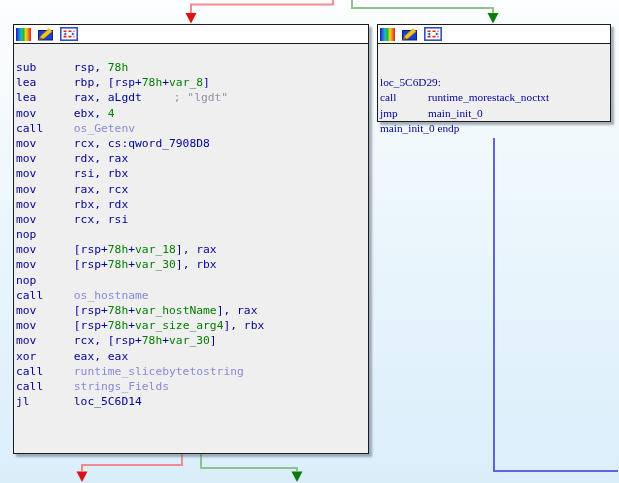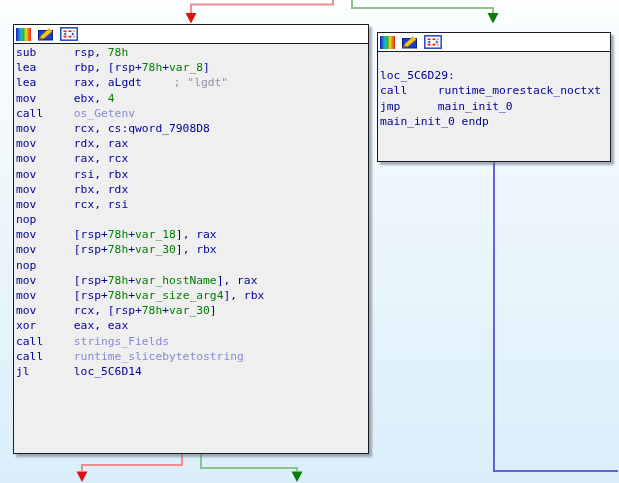--- a/index.html
+++ b/index.html
@@ -18,21 +18,21 @@
   .titlebar{
     height:19px;background:#ffffff;border-bottom:1px solid #1b1b1b;
     display:flex;align-items:center;gap:6px;padding:0 2px;box-sizing:border-box;
   }
   .tbicon{display:inline-flex;align-items:center;justify-content:center;height:14px;cursor:pointer;}
   .icon-rainbow{
     width:15px;height:13px;
     background:linear-gradient(90deg,#1a1ab0 0%,#2070e0 18%,#20b8c8 34%,#28b828 50%,#e8e020 66%,#f08020 82%,#e02020 100%);
   }
   .body{
-    padding:1px 0 0 2px;
+    padding:16px 0 0 2px;
     font-size:11.3px;color:#000099;
   }
   .asm-line{height:15.2px;line-height:15.2px;white-space:pre;cursor:default;}
   .mn{display:inline-block;width:8.5ch;color:#000099;}
   .sn{color:#000099;}
   .sg{color:#007d00;}
   .sp{color:#8888d8;}
   .cmt{color:#8c93a3;margin-left:4.7ch;}
   .lbl{color:#000099;}
 </style>
@@ -76,39 +76,40 @@
       </span>
     </div>
     <div class="body">
         <div class="asm-line"><span class="mn">sub</span><span class="sn">rsp, </span><span class="sg">78h</span></div>
         <div class="asm-line"><span class="mn">lea</span><span class="sn">rbp, [rsp+</span><span class="sg">78h</span><span class="sn">+</span><span class="sg">var_8</span><span class="sn">]</span></div>
         <div class="asm-line"><span class="mn">lea</span><span class="sn">rax, aLgdt</span><span class="cmt">; "lgdt"</span></div>
         <div class="asm-line"><span class="mn">mov</span><span class="sn">ebx, </span><span class="sg">4</span></div>
         <div class="asm-line"><span class="mn">call</span><span class="sp">os_Getenv</span></div>
         <div class="asm-line"><span class="mn">mov</span><span class="sn">rcx, cs:qword_7908D8</span></div>
         <div class="asm-line"><span class="mn">mov</span><span class="sn">rdx, rax</span></div>
+        <div class="asm-line"><span class="mn">mov</span><span class="sn">rsi, rbx</span></div>
         <div class="asm-line"><span class="mn">mov</span><span class="sn">rax, rcx</span></div>
-        <div class="asm-line"><span class="mn">mov</span><span class="sn">rsi, rbx</span></div>
         <div class="asm-line"><span class="mn">mov</span><span class="sn">rbx, rdx</span></div>
         <div class="asm-line"><span class="mn">mov</span><span class="sn">rcx, rsi</span></div>
         <div class="asm-line"><span class="mn">nop</span></div>
         <div class="asm-line"><span class="mn">mov</span><span class="sn">[rsp+</span><span class="sg">78h</span><span class="sn">+</span><span class="sg">var_18</span><span class="sn">], rax</span></div>
         <div class="asm-line"><span class="mn">mov</span><span class="sn">[rsp+</span><span class="sg">78h</span><span class="sn">+</span><span class="sg">var_30</span><span class="sn">], rbx</span></div>
         <div class="asm-line"><span class="mn">nop</span></div>
+        <div class="asm-line"><span class="mn">call</span><span class="sp">os_hostname</span></div>
         <div class="asm-line"><span class="mn">mov</span><span class="sn">[rsp+</span><span class="sg">78h</span><span class="sn">+</span><span class="sg">var_hostName</span><span class="sn">], rax</span></div>
         <div class="asm-line"><span class="mn">mov</span><span class="sn">[rsp+</span><span class="sg">78h</span><span class="sn">+</span><span class="sg">var_size_arg4</span><span class="sn">], rbx</span></div>
         <div class="asm-line"><span class="mn">mov</span><span class="sn">rcx, [rsp+</span><span class="sg">78h</span><span class="sn">+</span><span class="sg">var_30</span><span class="sn">]</span></div>
         <div class="asm-line"><span class="mn">xor</span><span class="sn">eax, eax</span></div>
+        <div class="asm-line"><span class="mn">call</span><span class="sp">runtime_slicebytetostring</span></div>
         <div class="asm-line"><span class="mn">call</span><span class="sp">strings_Fields</span></div>
-        <div class="asm-line"><span class="mn">call</span><span class="sp">runtime_slicebytetostring</span></div>
         <div class="asm-line"><span class="mn">jl</span><span class="sn">loc_5C6D14</span></div>
       </div>
   </div>
 
-  <div class="node" id="block-1" style="left: 377px; top: 32px; width: 234px; height: 130px;">
+  <div class="node" id="block-1" style="left: 377px; top: 24px; width: 234px; height: 98px; font-family: Liberation Serif, serif;">
     <div class="titlebar">
       <span class="tbicon">
           <span class="icon-rainbow"></span>
         </span>
       <span class="tbicon">
         <svg width="17" height="14" viewBox="0 0 17 14">
           <rect x="1.5" y="3.5" width="14" height="9.5" fill="#1b3fd0" stroke="#0a1f80" stroke-width="1"></rect>
           <path d="M2 13 L4.2 8.6 L12.2 1.4 L15.2 4.4 L6.8 11.6 Z" fill="#f5c518" stroke="#a87c00" stroke-width="0.6"></path>
           <path d="M2 13 L4.2 10.8 L5.4 12.2 Z" fill="#343434"></path>
           <circle cx="13.4" cy="1.6" r="1.1" fill="#ffffff"></circle>

